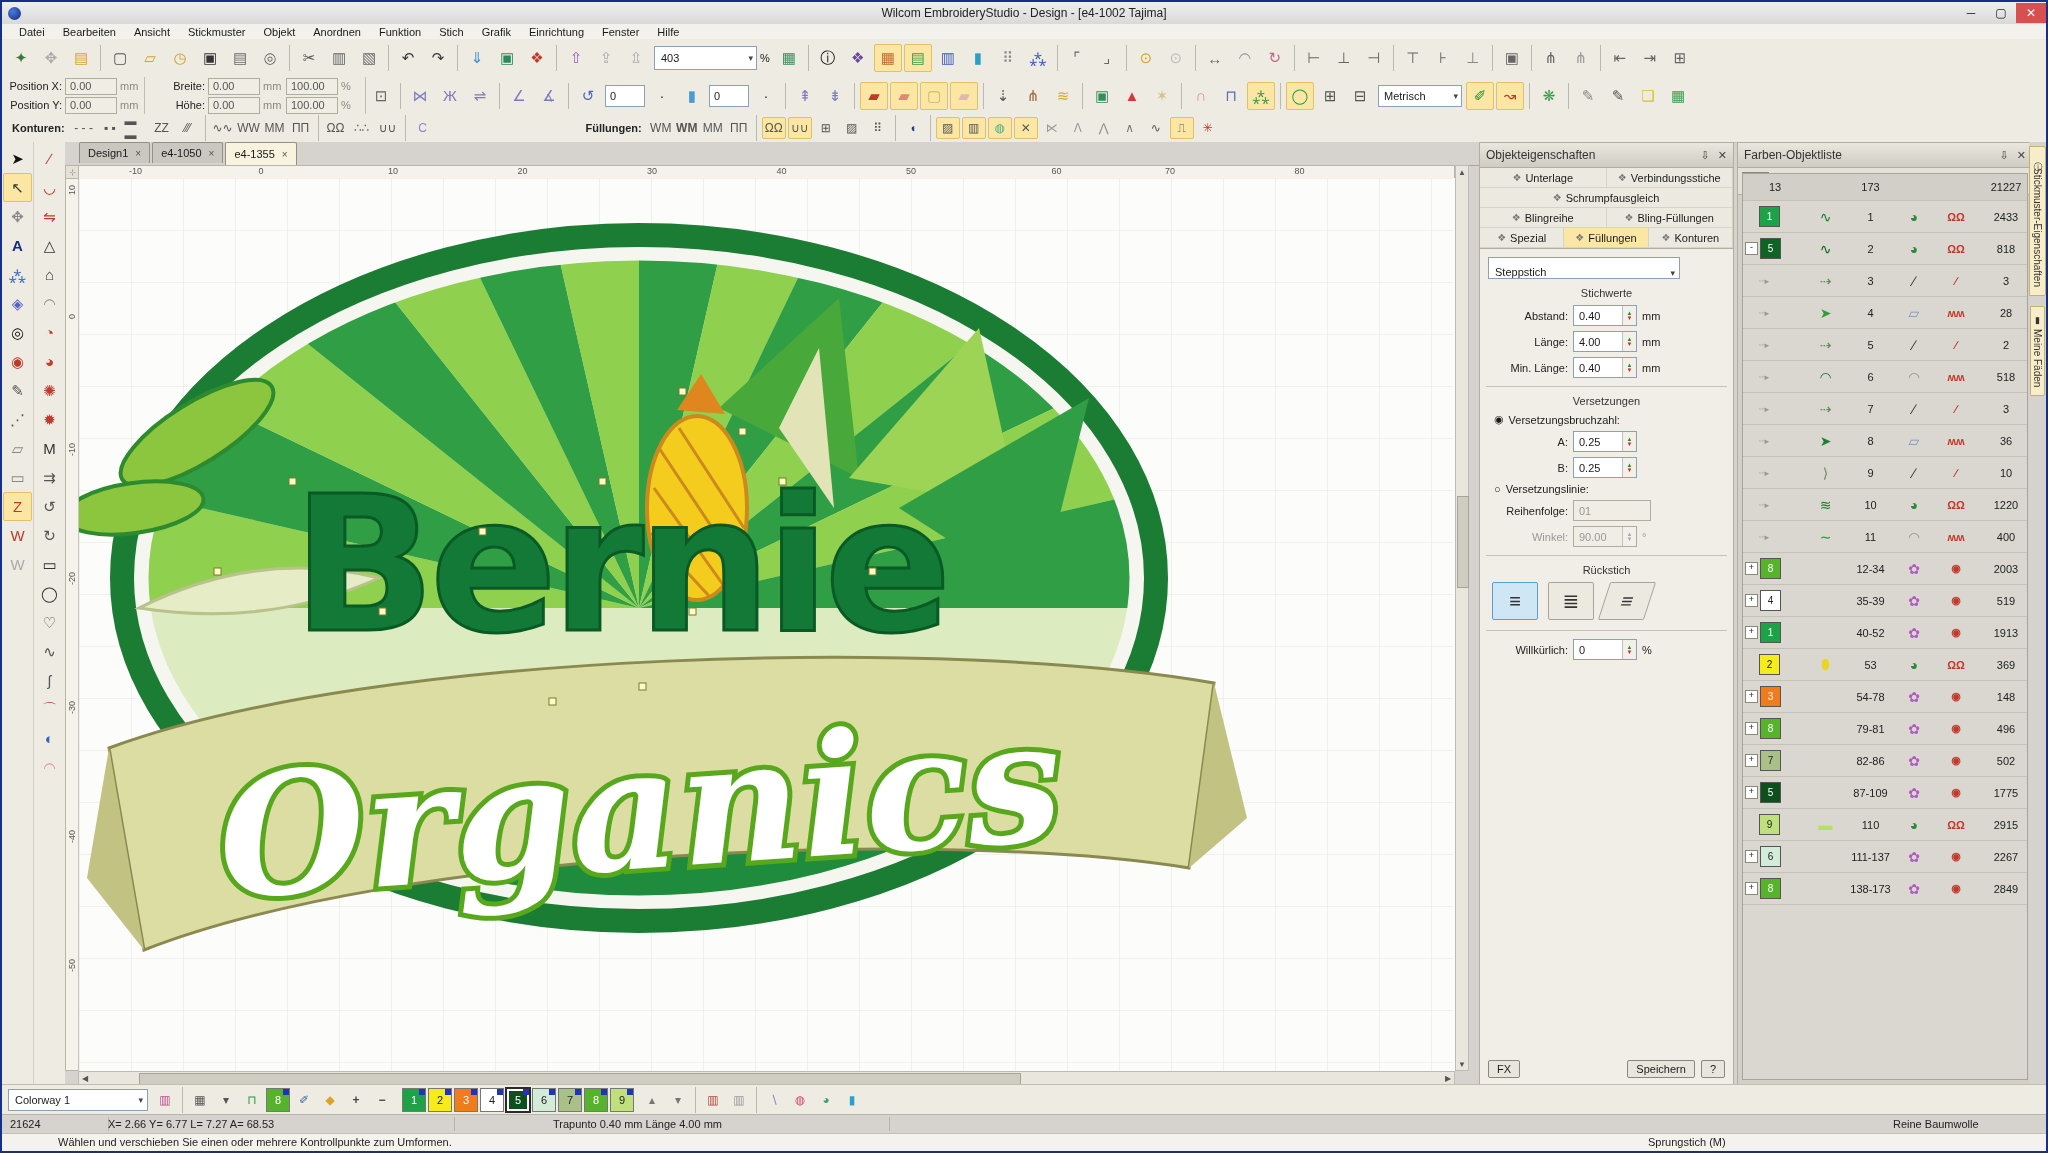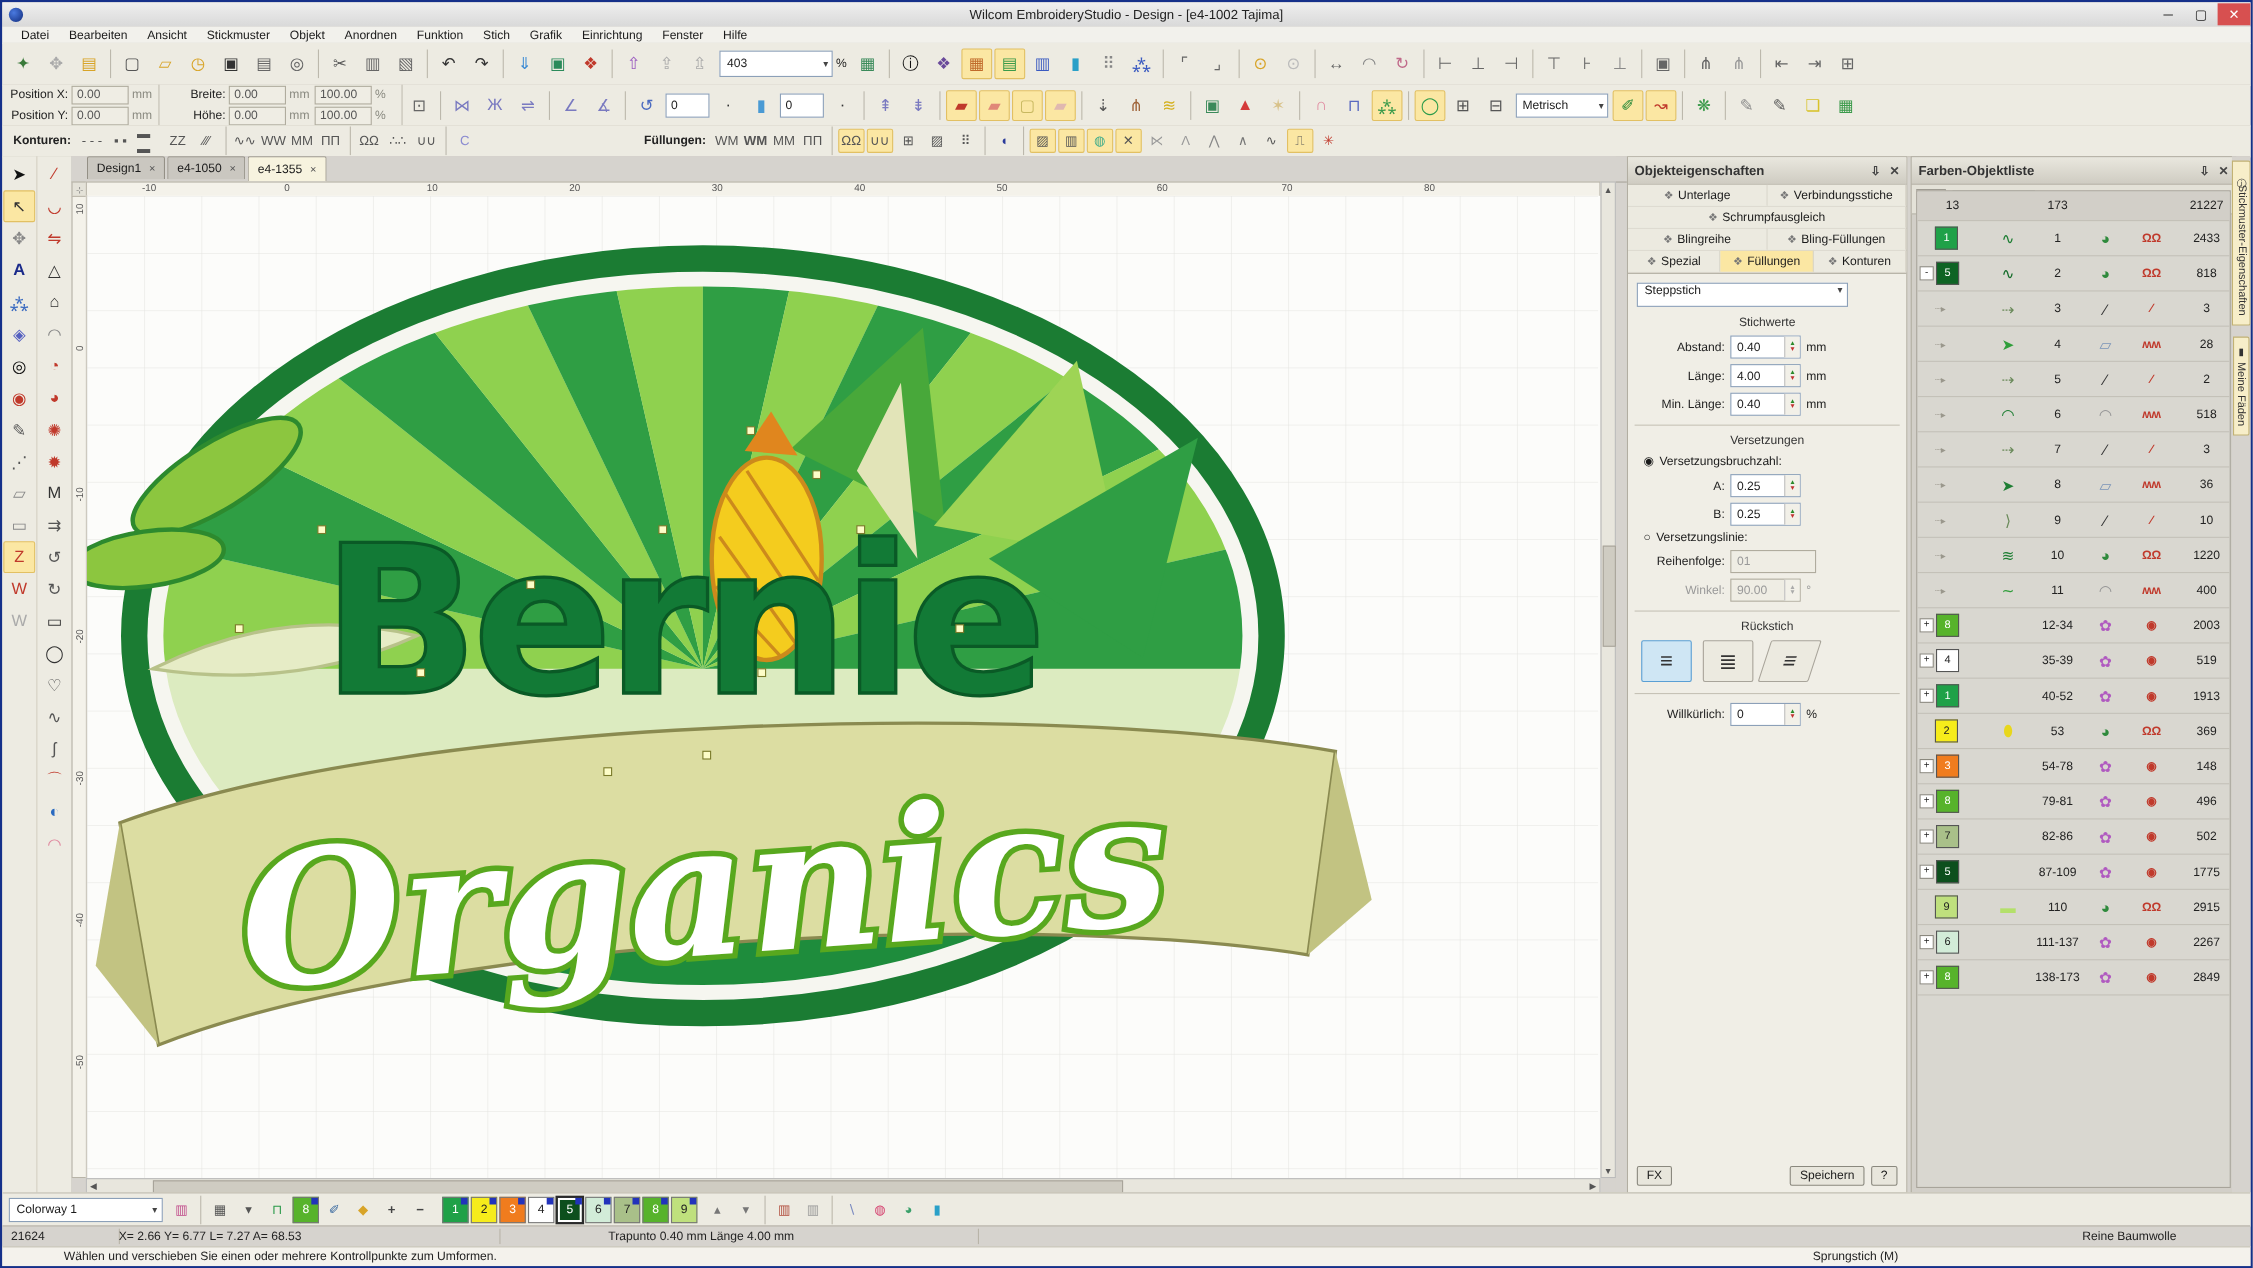--- a/index.html
+++ b/index.html
@@ -55,28 +55,28 @@
   .rlv{position:absolute;left:1px;font-size:9px;color:#555;writing-mode:vertical-rl;transform:rotate(180deg);}
   #rcorner{position:absolute;left:0;top:23px;width:13px;height:13px;background:#e4e2d8;border:1px solid #b8b4a8;font-size:8px;color:#777;display:flex;align-items:center;justify-content:center;}
   #canvas{position:absolute;left:13px;top:36px;right:14px;bottom:14px;background:#fcfcfa;overflow:hidden;border-left:1px solid #c8c4b8;}
   #vscroll{position:absolute;right:0;top:23px;width:14px;bottom:14px;background:#e8e6dd;border:1px solid #bbb;box-sizing:border-box;}
   #hscroll{position:absolute;left:13px;bottom:0;right:14px;height:14px;background:#e8e6dd;border:1px solid #bbb;box-sizing:border-box;}
   .sbarrow{position:absolute;width:12px;height:12px;display:flex;align-items:center;justify-content:center;font-size:8px;color:#555;}
   .sthumbv{position:absolute;left:1px;width:10px;top:330px;height:90px;background:#cfccc2;border:1px solid #a8a49a;}
   .sthumbh{position:absolute;top:1px;height:10px;left:60px;width:880px;background:#cfccc2;border:1px solid #a8a49a;}
   
   #props{position:absolute;left:1477px;top:140px;width:255px;bottom:66px;background:#f0eee6;border:1px solid #b2aea2;box-sizing:border-box;}
-  .phdr{height:24px;background:linear-gradient(#e9e7de,#cfccc2);display:flex;align-items:center;padding:0 6px;font-weight:bold;font-size:12px;color:#333;border-bottom:1px solid #b2aea2;}
+  .phdr{height:24px;background:linear-gradient(#e9e7de,#cfccc2);display:flex;align-items:center;padding:0 6px;font-weight:normal;font-size:12px;color:#333;border-bottom:1px solid #b2aea2;}
   .phdr .sp{margin-left:auto;display:flex;gap:8px;font-size:11px;color:#444;}
   .ptabs{border-bottom:1px solid #b2aea2;}
   .ptrow{display:flex;height:19px;border-bottom:1px solid #d6d3c8;}
   .ptcell{flex:1;display:flex;align-items:center;justify-content:center;gap:4px;border-right:1px solid #d6d3c8;background:#eceae0;}
   .ptcell.active{background:#fbe7a3;}
   .pticon{font-size:10px;color:#777;}
-  .pselect{margin:8px;width:180px;height:20px;background:#fff;border:1px solid #8ca0b8;display:flex;align-items:flex-start;justify-content:space-between;padding:0 4px 0 6px;}
+  .pselect{margin:8px;width:180px;height:20px;background:#fff;border:1px solid #8ca0b8;display:flex;align-items:flex-end;justify-content:space-between;padding:0 4px 0 6px;}
   .sechead{text-align:center;color:#333;margin:8px 0 6px;}
   .prow{display:flex;align-items:center;margin:5px 10px;gap:5px;}
   .plab{width:78px;text-align:right;color:#222;}
   .plab.dis{color:#999;}
   .spinbox{display:flex;width:62px;height:19px;border:1px solid #8ca0b8;background:#fff;}
   .spinbox.dis{background:#efede4;border-color:#b0ac9e;color:#999;}
   .spinval{flex:1;display:flex;align-items:center;padding-left:5px;}
   .spin{width:13px;display:flex;flex-direction:column;align-items:center;justify-content:center;border-left:1px solid #c0c0c0;background:#f2f0e8;line-height:5px;}
   .spin .u{font-size:6px;color:#2a8a2a;}
   .spin .dn{font-size:6px;color:#c03030;}

